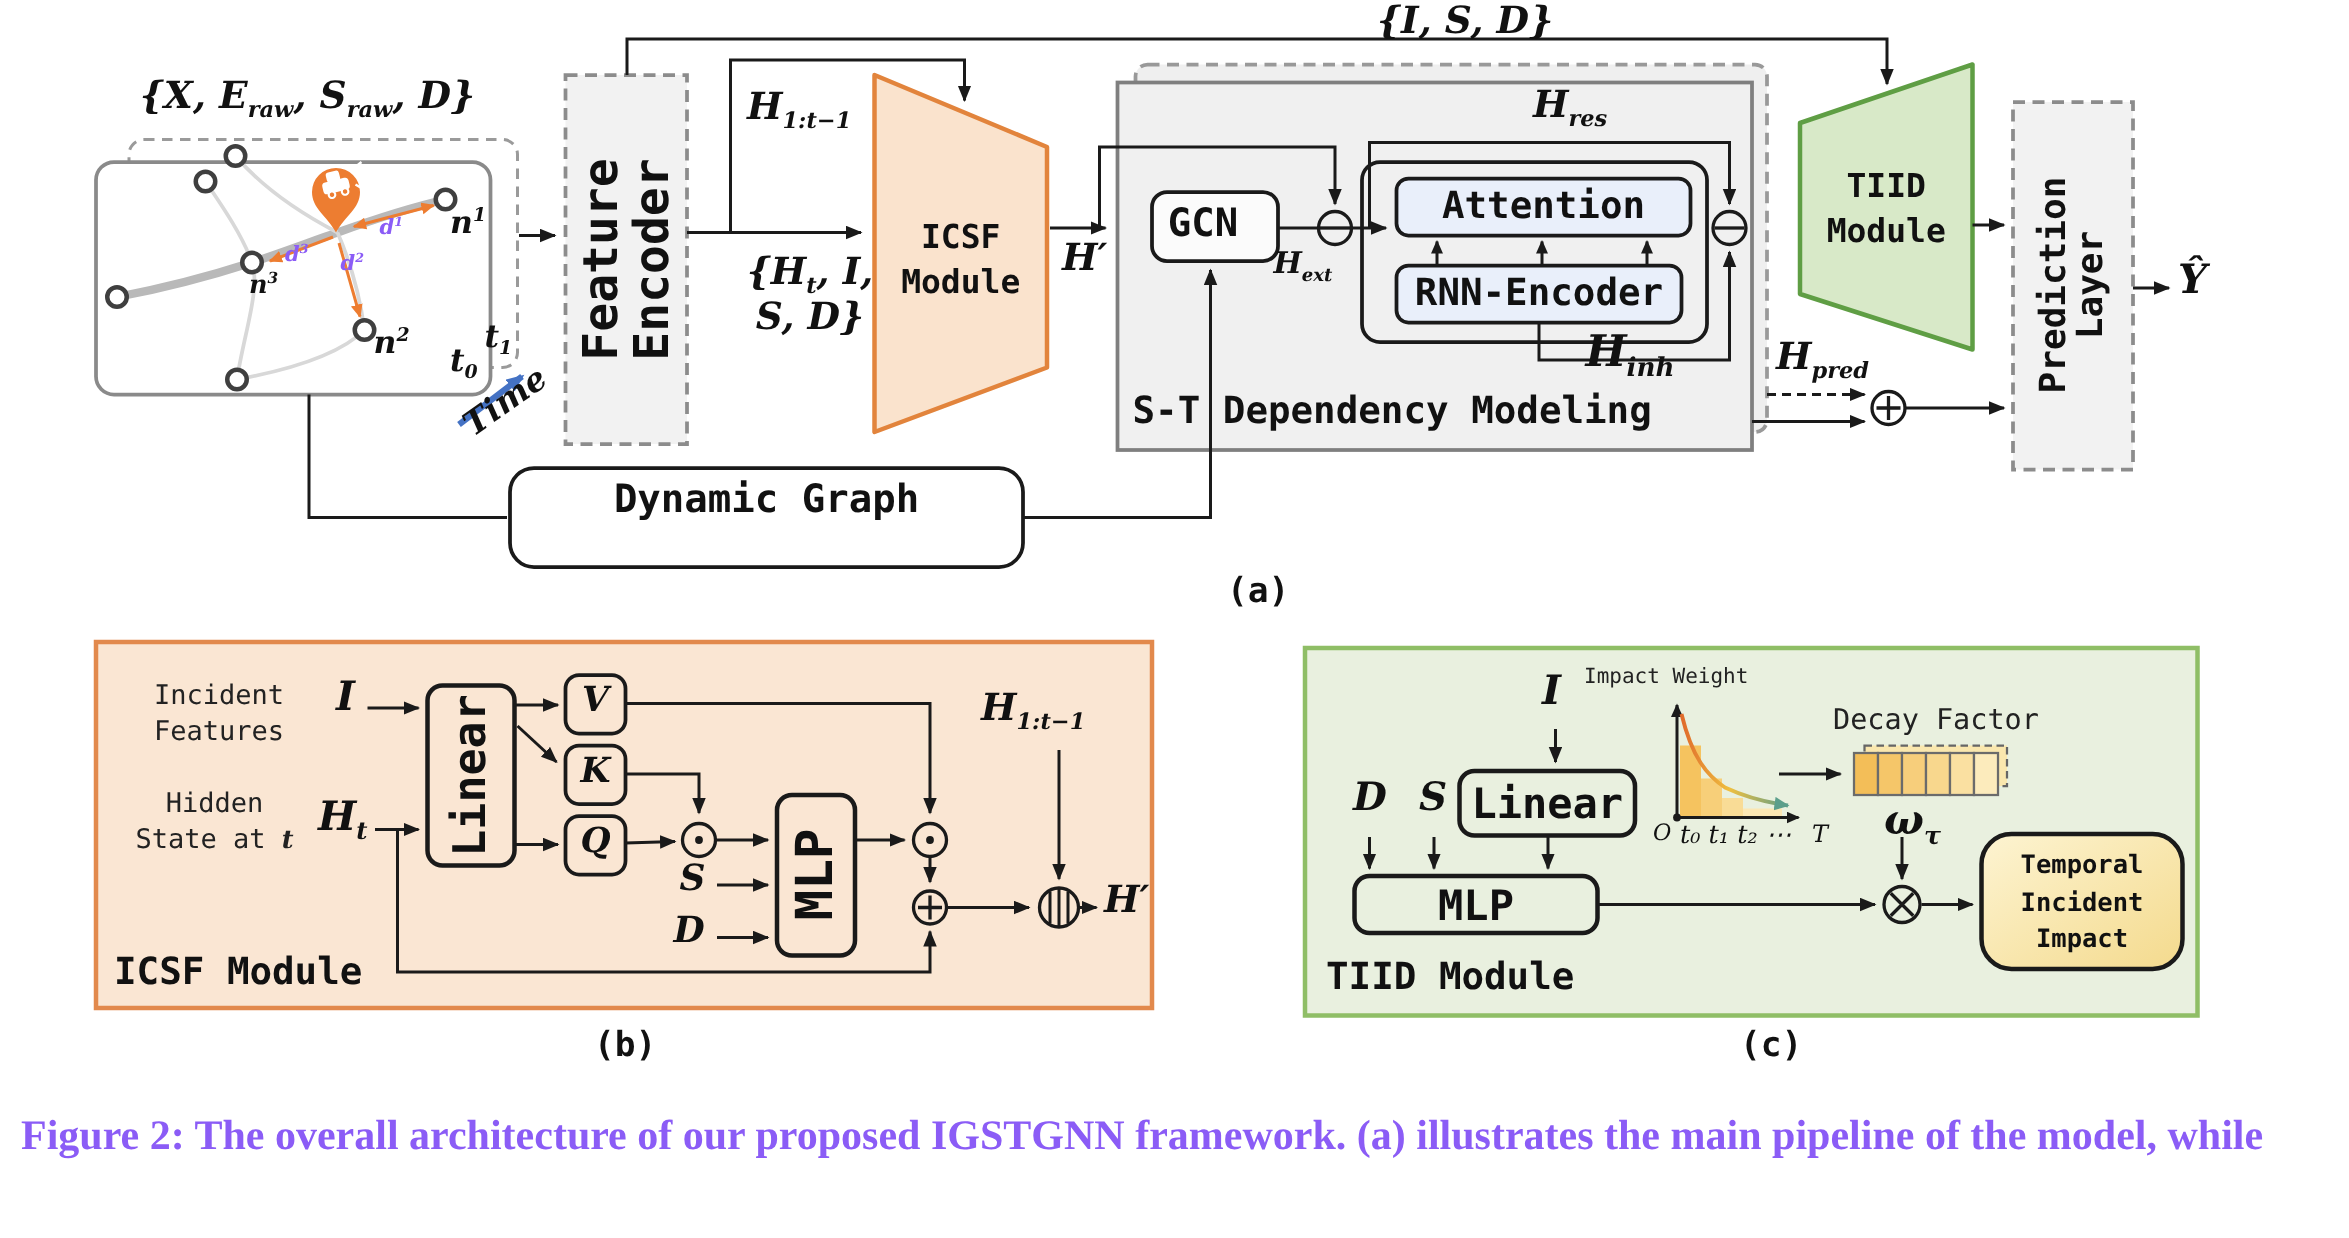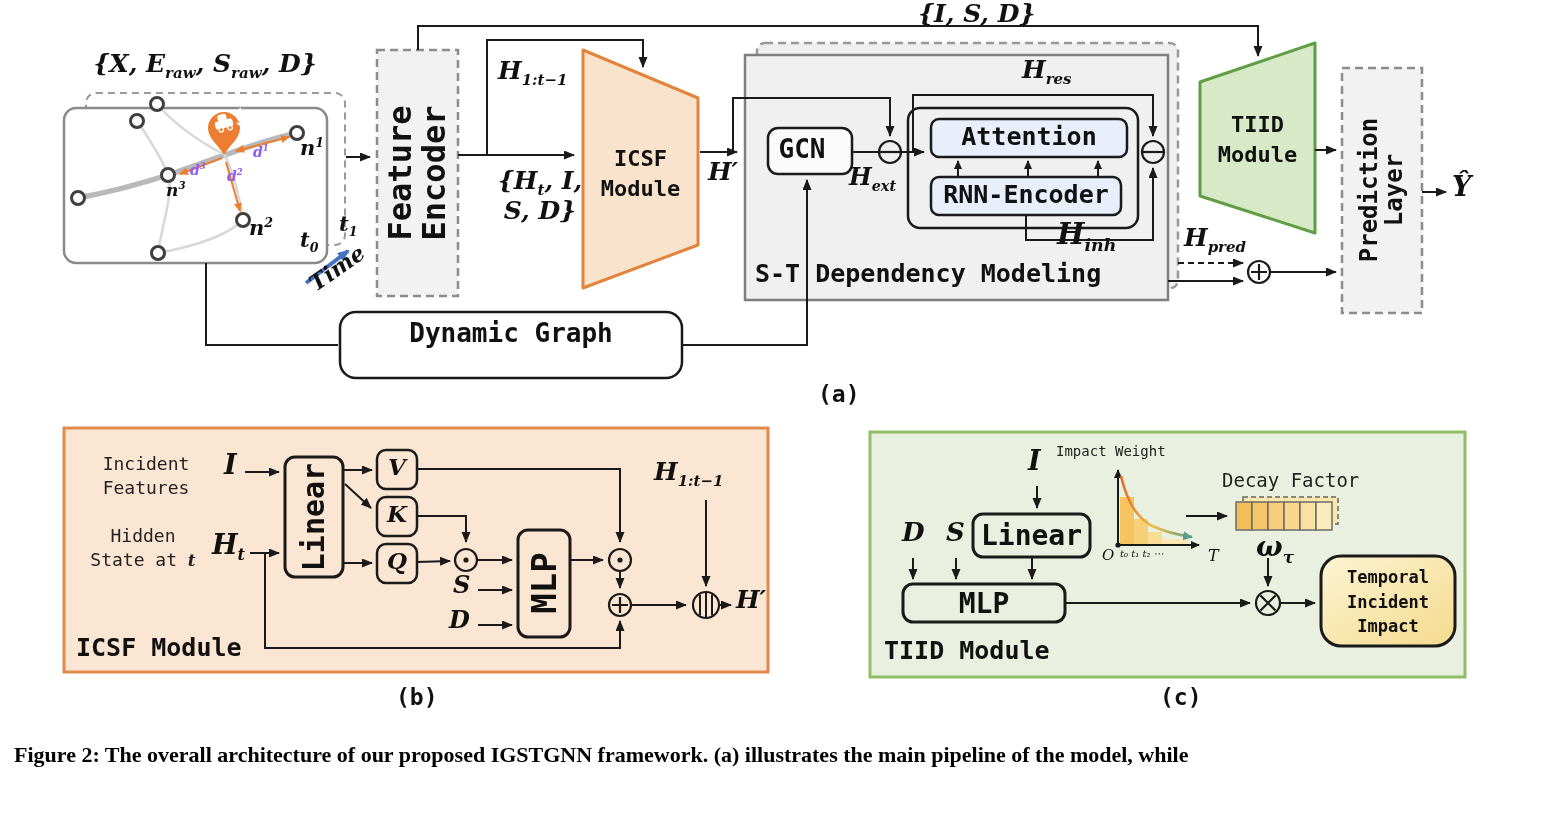--- a/index.html
+++ b/index.html
@@ -9,22 +9,22 @@
   svg{position:absolute;left:0;top:0;}
   .t{position:absolute;white-space:nowrap;color:#111;line-height:1.12;}
   .mono{font-family:"DejaVu Sans Mono","Liberation Mono",monospace;font-weight:bold;}
   .monoreg{font-family:"DejaVu Sans Mono","Liberation Mono",monospace;font-weight:normal;color:#222;}
   .math{font-family:"DejaVu Serif","Liberation Serif",serif;font-style:italic;font-weight:bold;}
   .math sub{font-size:60%;line-height:0;}
   .math sup{font-size:60%;line-height:0;}
   .c{text-align:center;}
   .rot{transform:translate(-50%,-50%) rotate(-90deg);text-align:center;line-height:1.06;}
   .orange{color:#8b5cf6;}
-  .cap{font-family:"Liberation Serif","DejaVu Serif",serif;font-weight:bold;color:#000000;
-       font-size:22px;line-height:1.32;white-space:normal;}
+  .cap{font-family:"Liberation Serif","DejaVu Serif",serif;font-weight:bold;color:#8b5cf6;
+       font-size:28px;line-height:1.32;white-space:normal;}
   .it{font-style:italic;}
 </style>
 </head>
 <body>
 
 <div id="fig">
 
 <svg width="1566" height="825" viewBox="0 0 1566 825">
   <defs>
     <marker id="ab" markerUnits="userSpaceOnUse" markerWidth="12" markerHeight="10" refX="10" refY="4.5" orient="auto">
@@ -223,21 +223,21 @@
 
 <div class="t math c" style="left:90px;top:50px;width:230px;font-size:25px;"><span>{X, E</span><sub>raw</sub><span>, S</span><sub>raw</sub><span>, D}</span></div>
 
 <div class="t math" style="left:300px;top:136px;font-size:21px;"><span>n</span><sup>1</sup></div>
 <div class="t math" style="left:166px;top:181px;font-size:17px;"><span>n</span><sup>3</sup></div>
 <div class="t math" style="left:249px;top:216px;font-size:21px;"><span>n</span><sup>2</sup></div>
 <div class="t math orange" style="left:253px;top:145px;font-size:14px;"><span>d</span><sup>1</sup></div>
 <div class="t math orange" style="left:190px;top:163px;font-size:14px;"><span>d</span><sup>3</sup></div>
 <div class="t math orange" style="left:227px;top:169px;font-size:14px;"><span>d</span><sup>2</sup></div>
 <div class="t math" style="left:300px;top:228px;font-size:21px;"><span>t</span><sub>0</sub></div>
-<div class="t math" style="left:323px;top:212px;font-size:21px;margin-left:16px;"><span>t</span><sub>1</sub></div>
+<div class="t math" style="left:323px;top:212px;font-size:21px;"><span>t</span><sub>1</sub></div>
 <div class="t math" style="left:337px;top:268px;font-size:22px;transform:translate(-50%,-50%) rotate(-35deg);">Time</div>
 
 <div class="t mono rot" style="left:418px;top:173px;font-size:32px;">
       <div>Feature</div>
       <div>Encoder</div>
     </div>
 
 <div class="t math" style="left:918px;top:0px;font-size:25px;">{I, S, D}</div>
 <div class="t math" style="left:498px;top:57px;font-size:25px;"><span>H</span><sub>1:t−1</sub></div>
 <div class="t math c" style="left:490px;top:166px;width:100px;font-size:25px;line-height:1.2;">
@@ -245,21 +245,21 @@
       <div>S, D}</div>
     </div>
 
 <div class="t mono c" style="left:583px;top:144px;width:115px;font-size:22px;line-height:1.35;">
       <div>ICSF</div>
       <div>Module</div>
     </div>
 
 <div class="t math" style="left:708px;top:158px;font-size:25px;">H′</div>
 <div class="t mono c" style="left:768px;top:135px;width:68px;font-size:26px;">GCN</div>
-<div class="t math" style="left:849px;top:164px;font-size:24px;"><span>H</span><sub>ext</sub></div>
+<div class="t math" style="left:849px;top:164px;font-size:20px;"><span>H</span><sub>ext</sub></div>
 <div class="t mono c" style="left:931px;top:181px;width:190px;font-size:25px;">RNN-Encoder</div>
 <div class="t mono c" style="left:931px;top:123px;width:196px;font-size:25px;">Attention</div>
 <div class="t math" style="left:1022px;top:56px;font-size:25px;"><span>H</span><sub>res</sub></div>
 <div class="t math" style="left:1057px;top:218px;font-size:29px;"><span>H</span><sub>inh</sub></div>
 <div class="t mono" style="left:755px;top:260px;font-size:25px;">S-T Dependency Modeling</div>
 
 <div class="t mono c" style="left:1200px;top:110px;width:115px;font-size:22px;line-height:1.35;">
       <div>TIID</div>
       <div>Module</div>
     </div>
@@ -302,21 +302,21 @@
 <div class="t mono" style="left:76px;top:634px;font-size:25px;">ICSF Module</div>
 <div class="t mono" style="left:396px;top:685px;font-size:23px;">(b)</div>
 
 <div class="t math" style="left:1028px;top:446px;font-size:27px;">I</div>
 <div class="t math" style="left:902px;top:518px;font-size:26px;">D</div>
 <div class="t math" style="left:946px;top:518px;font-size:26px;">S</div>
 <div class="t mono c" style="left:973px;top:520px;width:117px;font-size:28px;">Linear</div>
 <div class="t mono c" style="left:903px;top:588px;width:162px;font-size:28px;">MLP</div>
 <div class="t monoreg" style="left:1056px;top:444px;font-size:14px;">Impact Weight</div>
 <div class="t math" style="left:1102px;top:547px;font-size:15px;font-weight:normal;">O</div>
-<div class="t math" style="left:1120px;top:548px;font-size:10px;font-weight:normal;">t₀ t₁ t₂ ⋯</div>
+<div class="t math" style="left:1120px;top:548px;font-size:17px;font-weight:normal;">t₀ t₁ t₂ ⋯</div>
 <div class="t math" style="left:1208px;top:547px;font-size:16px;font-weight:normal;">T</div>
 <div class="t monoreg" style="left:1222px;top:470px;font-size:19px;">Decay Factor</div>
 <div class="t math" style="left:1256px;top:531px;font-size:28px;"><span>ω</span><sub>τ</sub></div>
 <div class="t mono c" style="left:1321px;top:565px;width:134px;font-size:17px;line-height:1.45;">
       <div>Temporal</div>
       <div>Incident</div>
       <div>Impact</div>
     </div>
 <div class="t mono" style="left:884px;top:637px;font-size:25px;">TIID Module</div>
 <div class="t mono" style="left:1160px;top:685px;font-size:23px;">(c)</div>

